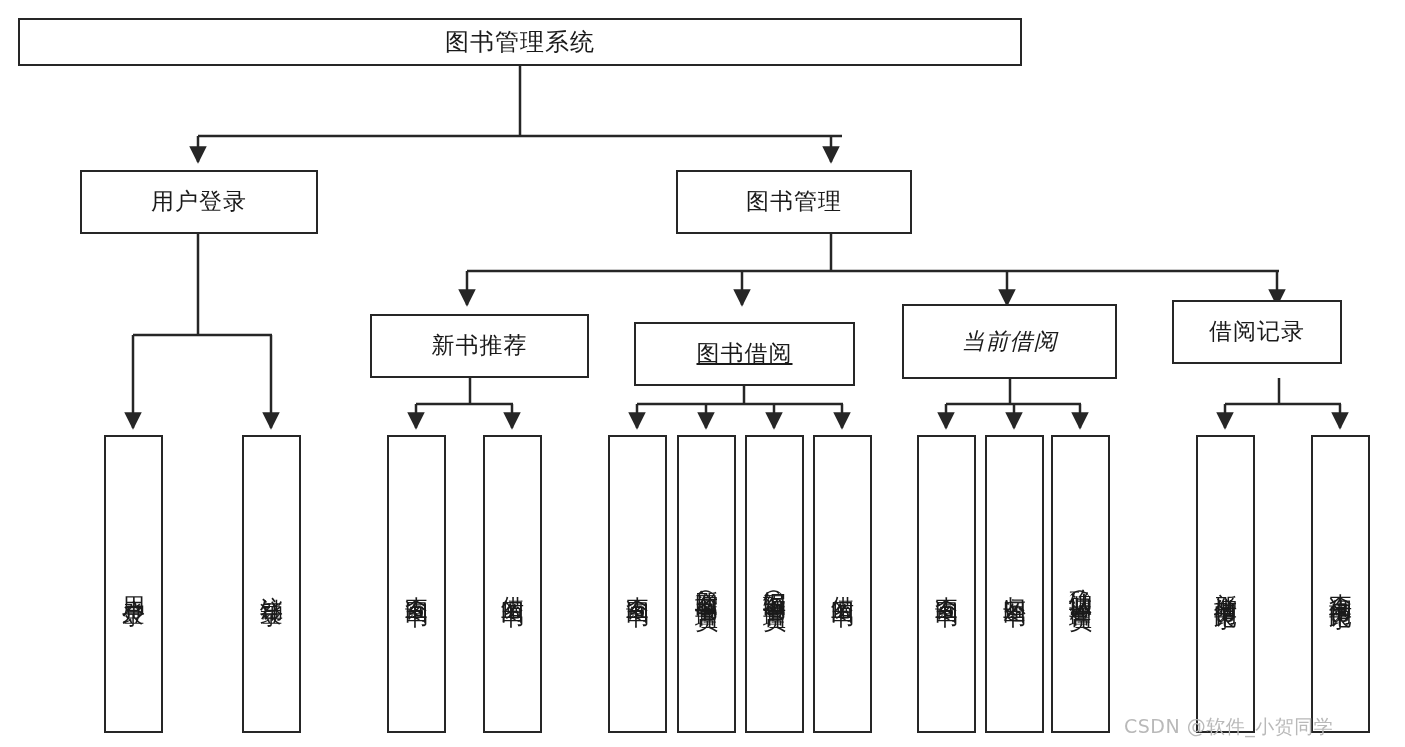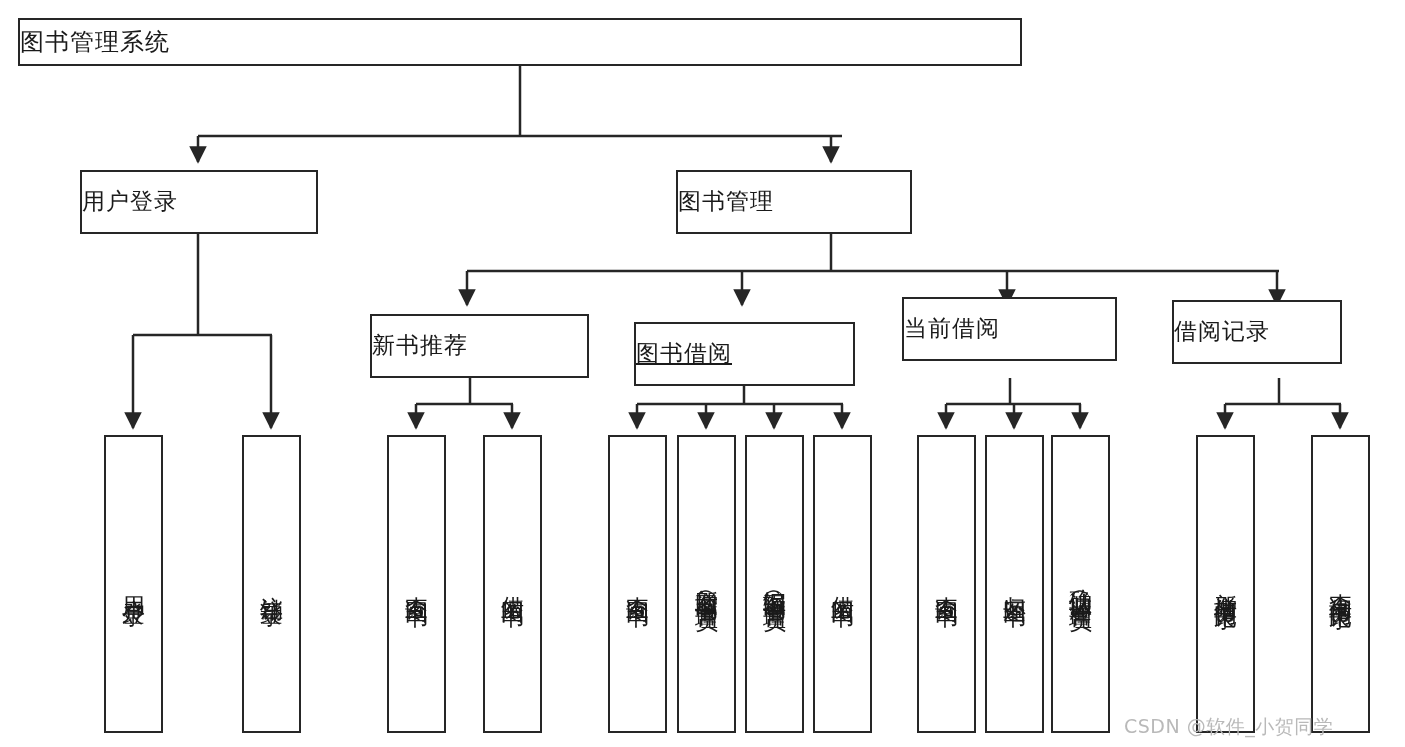--- a/index.html
+++ b/index.html
@@ -17,21 +17,21 @@
     background: #ffffff;
     overflow: hidden;
   }
   .node {
     position: absolute;
     box-sizing: border-box;
     border: 2.5px solid #262626;
     background: #ffffff;
     display: flex;
     align-items: center;
-    justify-content: flex-start;
+    justify-content: center;
     color: #1a1a1a;
   }
   .node.horiz {
     font-size: 23px;
     letter-spacing: 1px;
     line-height: 1.2;
   }
   .node.root {
     font-size: 24px;
   }
@@ -132,21 +132,21 @@
   <div class="node horiz" style="left:676px; top:170px; width:236px; height:64px;">
     <span>图书管理</span>
   </div>
 
   <div class="node horiz" style="left:361px; top:314px; width:219px; height:64px;margin-left:9px;">
     <span>新书推荐</span>
   </div>
   <div class="node horiz" style="left:634px; top:322px; width:221px; height:64px;text-decoration:underline;">
     <span>图书借阅</span>
   </div>
-  <div class="node horiz" style="left:902px; top:297px; width:215px; height:64px;">
+  <div class="node horiz" style="left:902px; top:304px; width:215px; height:75px;font-style:italic;">
     <span>当前借阅</span>
   </div>
   <div class="node horiz" style="left:1172px; top:300px; width:170px; height:64px;">
     <span>借阅记录</span>
   </div>
 
   <div class="node leaf" style="left:104px; top:435px; width:59px; height:298px;">
     <span class="vtext">用户登录</span>
   </div>
   <div class="node leaf" style="left:242px; top:435px; width:59px; height:298px;">

